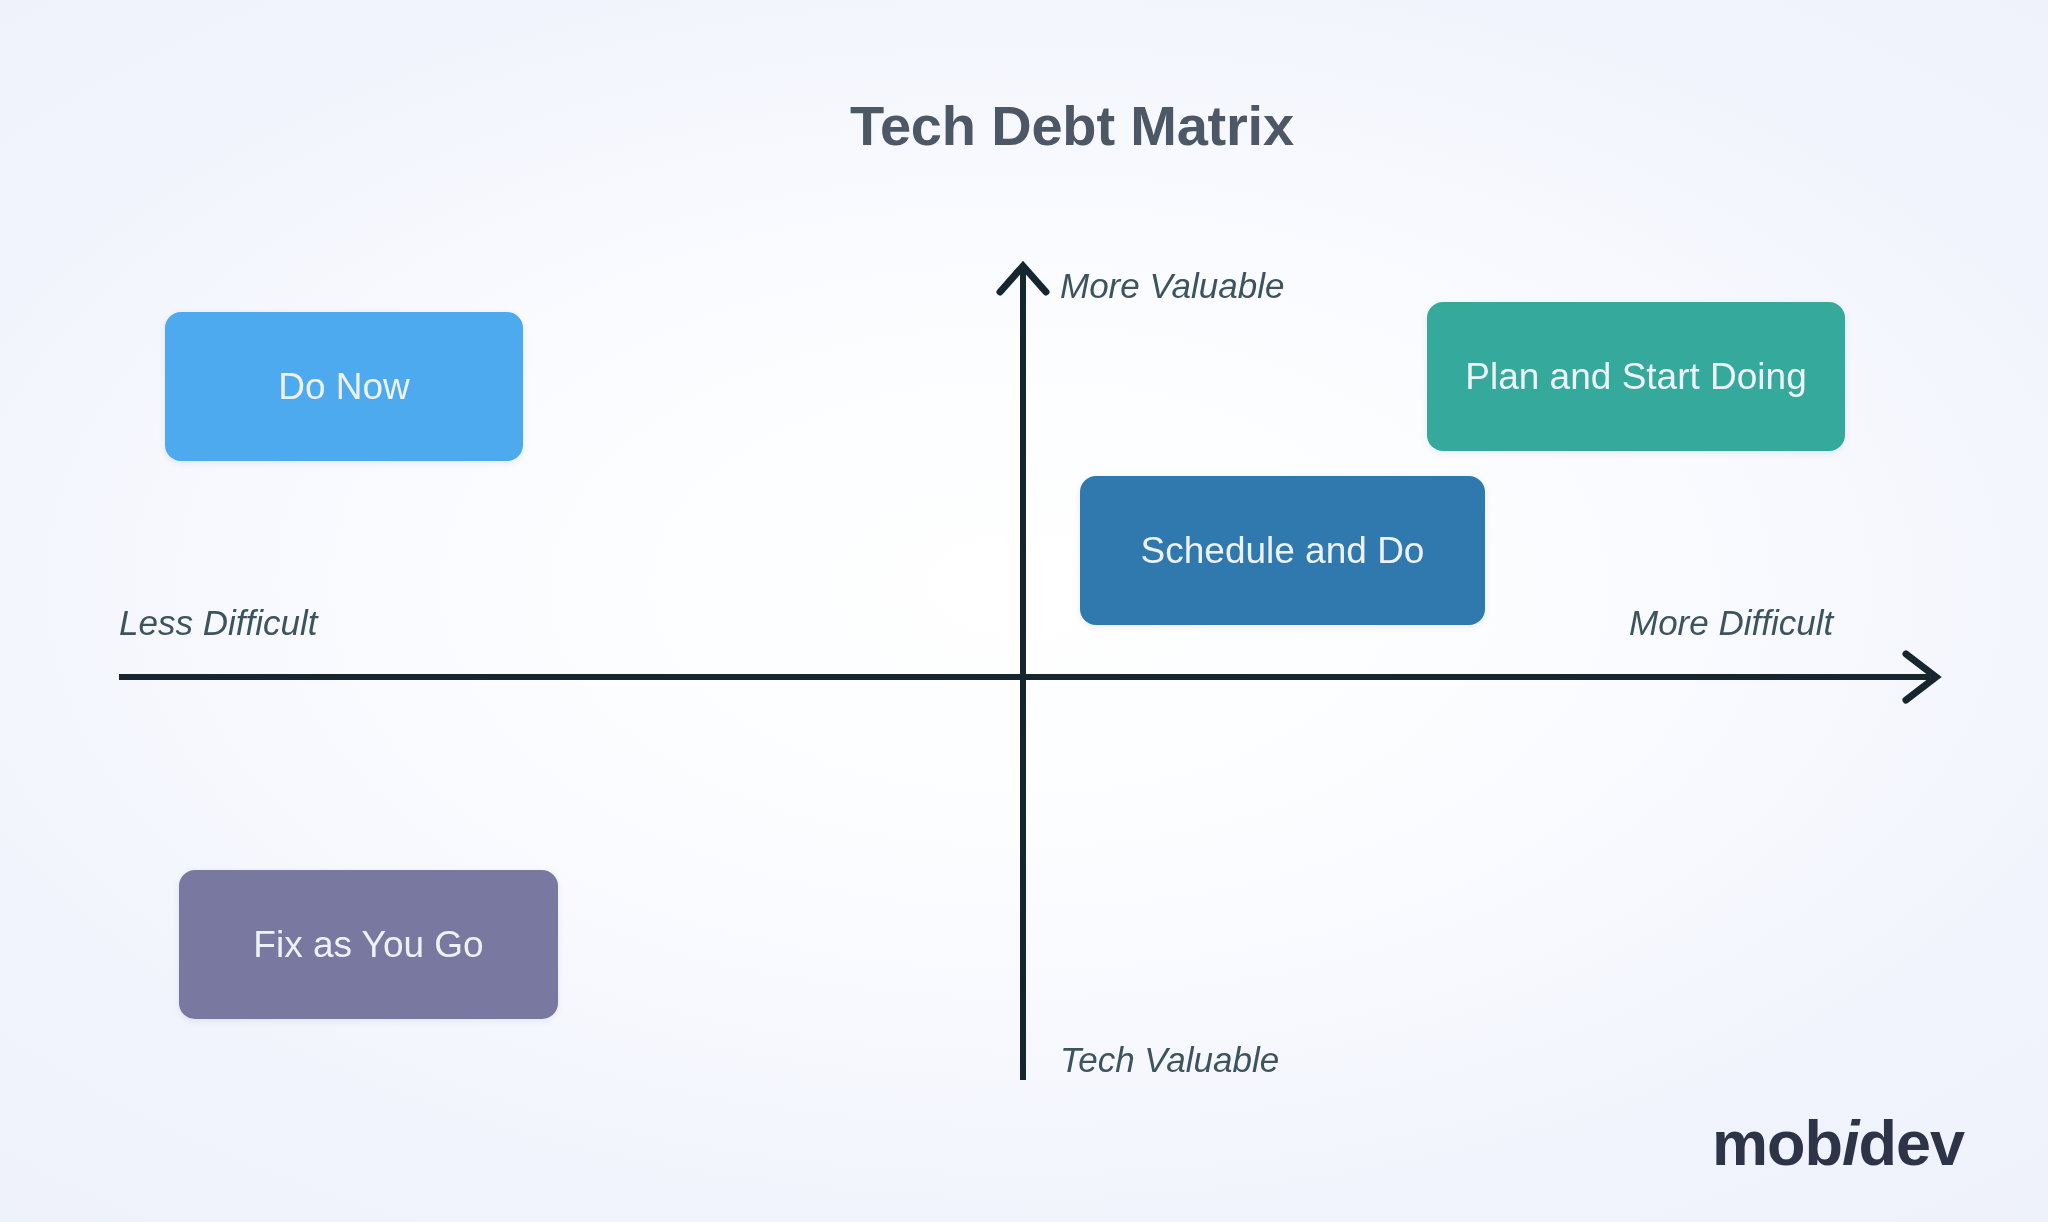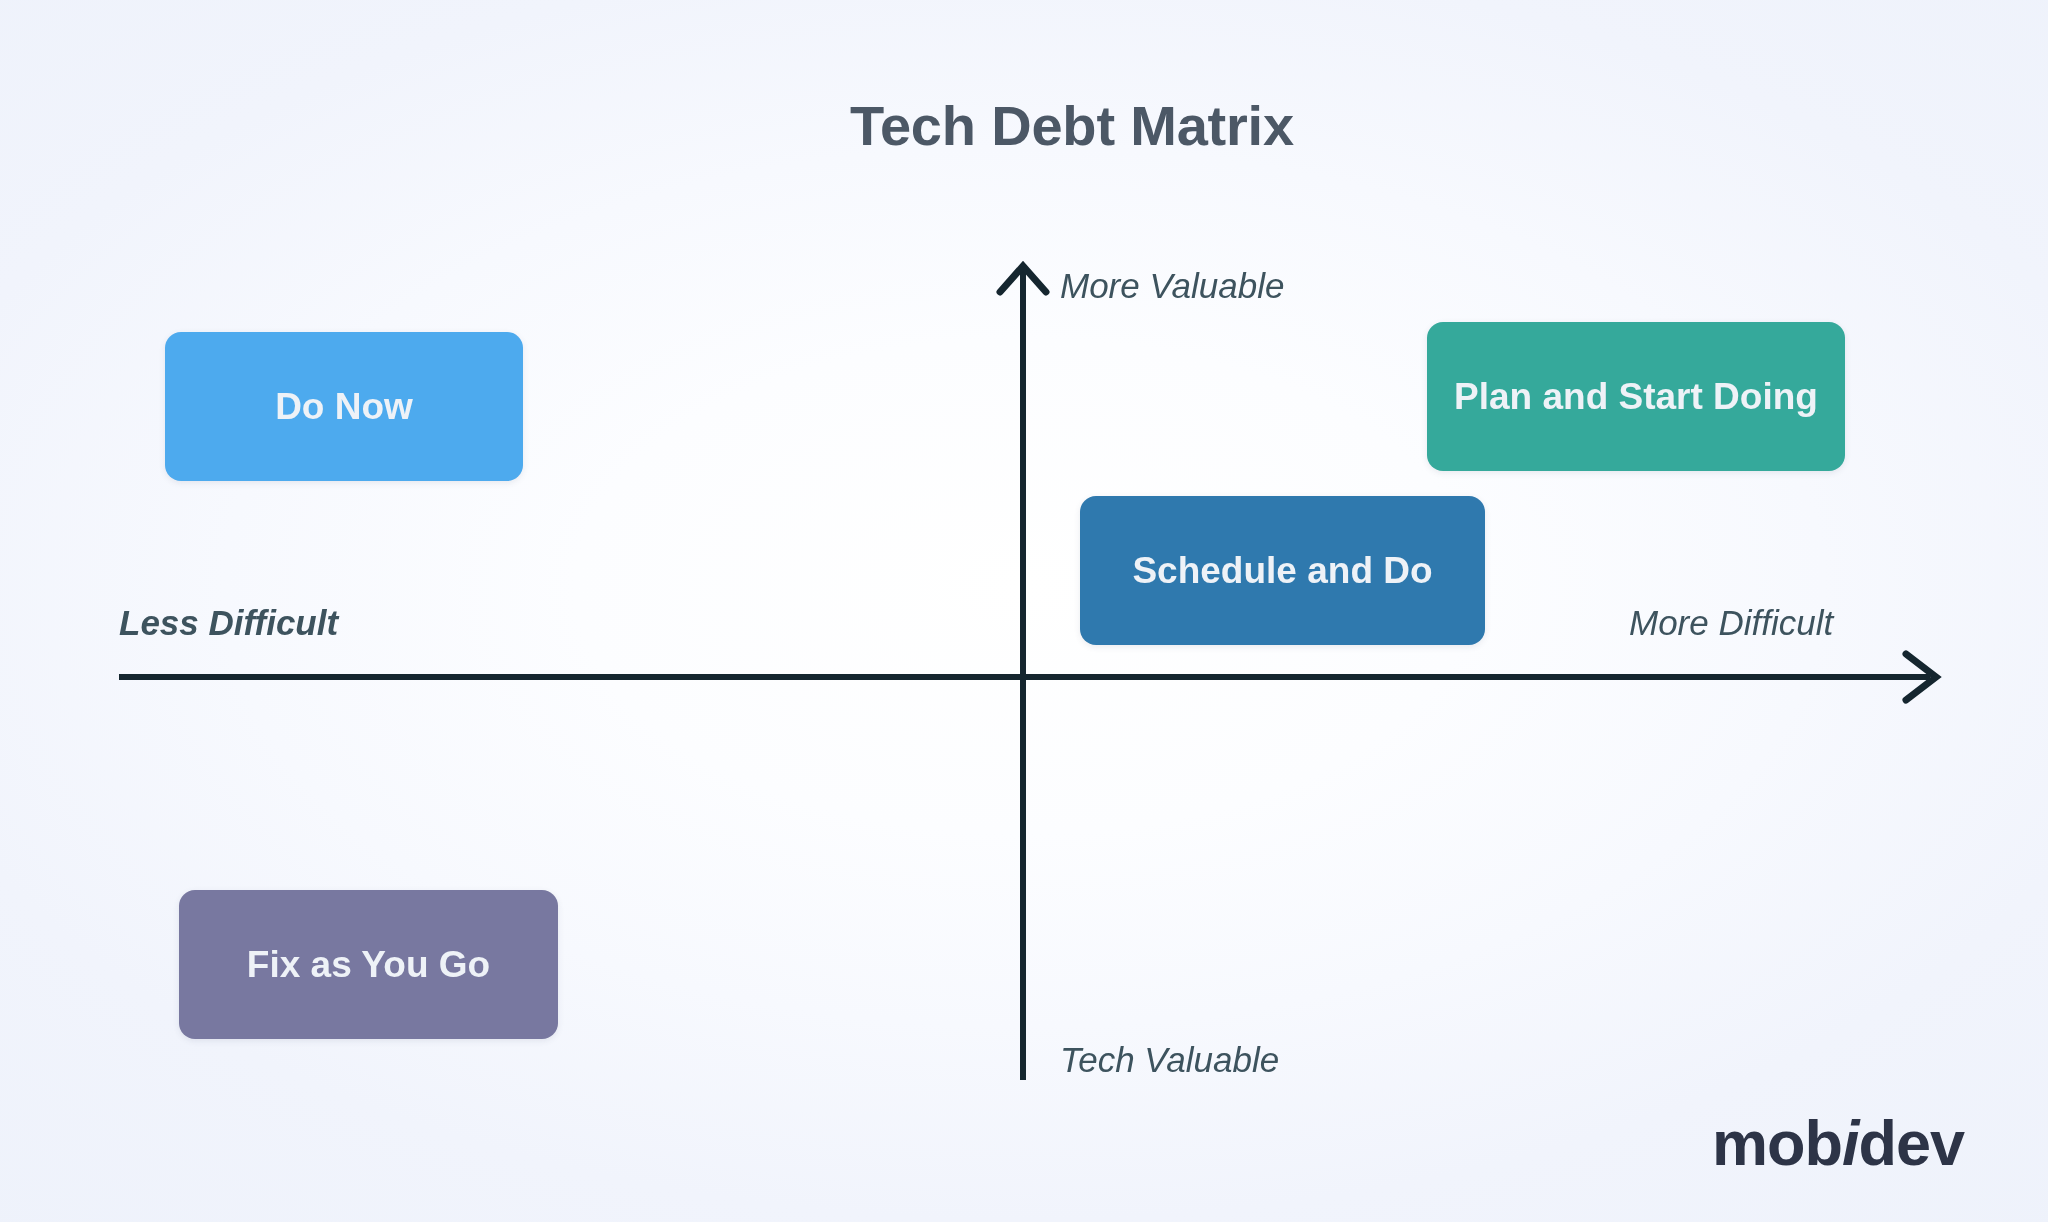--- a/index.html
+++ b/index.html
@@ -56,37 +56,36 @@
     position: absolute;
     font-size: 35px;
     font-style: italic;
     font-weight: 400;
     color: #3d535e;
     white-space: nowrap;
     line-height: 1;
   }
   #label-more-valuable { left: 1060px; top: 268px; }
   #label-less-valuable { left: 1060px; top: 1042px; }
-  #label-less-difficult { left: 119px; top: 605px; font-weight: bold; }
+  #label-less-difficult { left: 119px; top: 605px; }
   #label-more-difficult { left: 1629px; top: 605px; }
 
   
   .quad-box {
     position: absolute;
     display: flex;
     align-items: center;
     justify-content: center;
     border-radius: 16px;
     box-shadow: 0 2px 6px rgba(60, 70, 95, 0.10);
     color: #eef2f7;
     font-size: 37px;
-    font-weight: 700;
+    font-weight: 400;
     white-space: nowrap;
     box-sizing: border-box;
-    margin-top: 20px;
   }
   #box-do-now {
     left: 165px; top: 312px;
     width: 358px; height: 149px;
     background: #4daaee;
   }
   #box-plan-start {
     left: 1427px; top: 302px;
     width: 418px; height: 149px;
     background: #35a99b;

